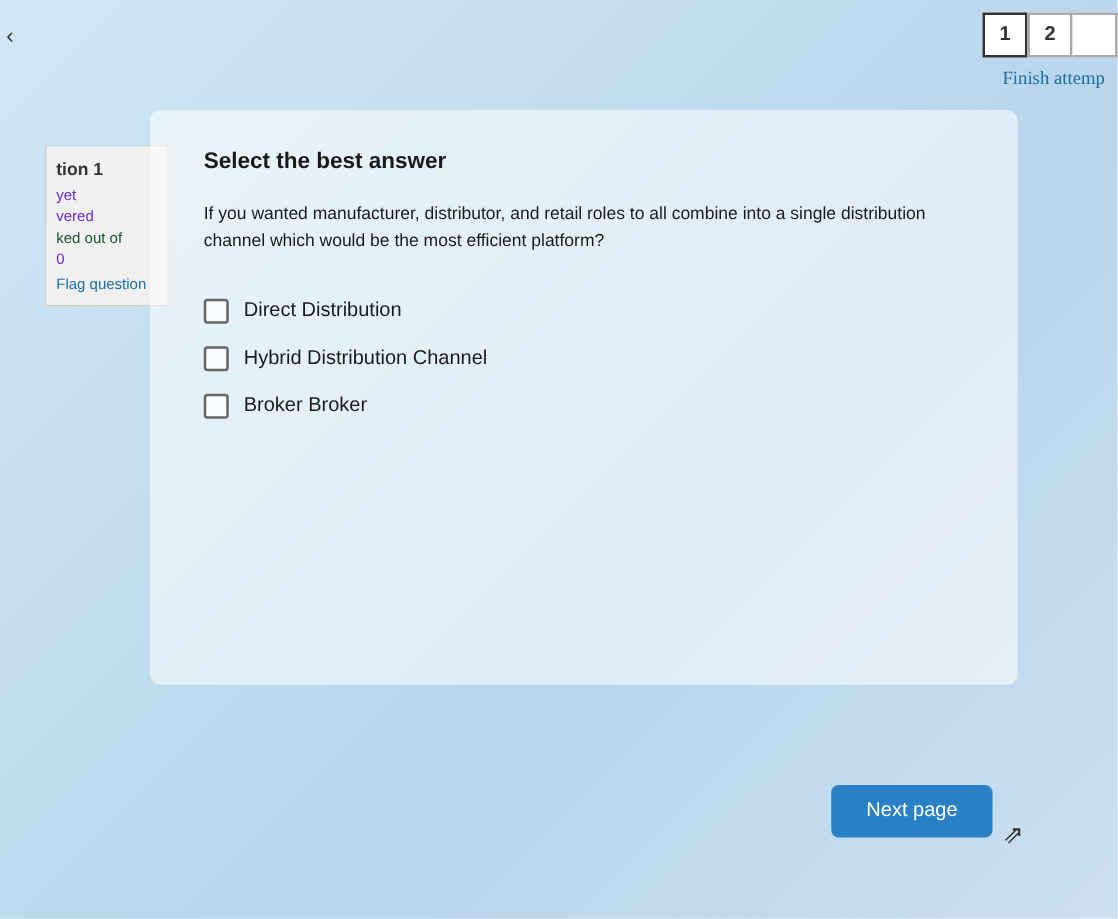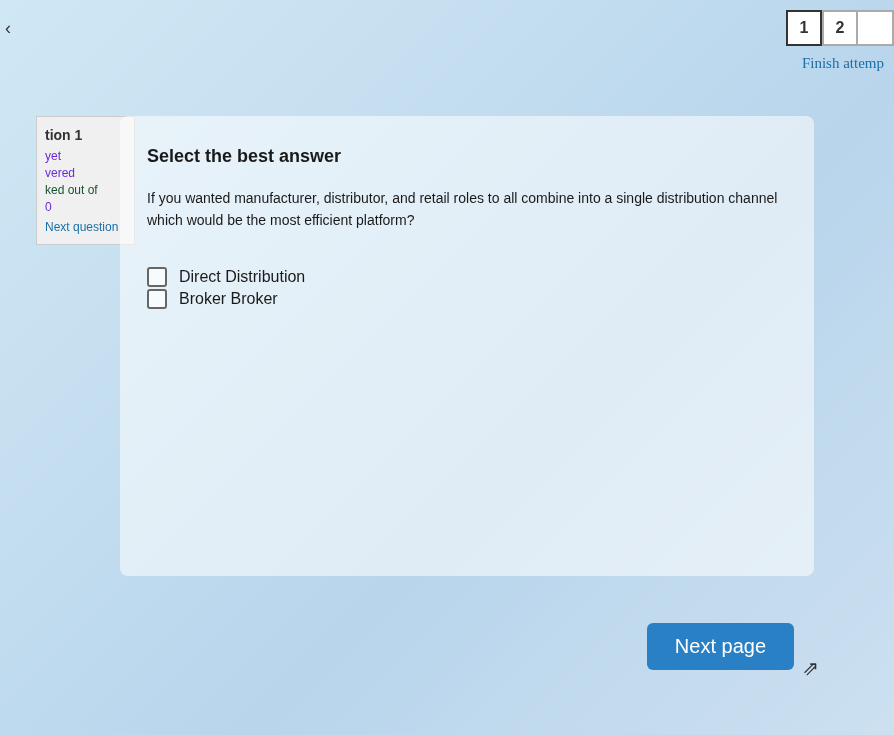--- a/index.html
+++ b/index.html
@@ -96,47 +96,47 @@
       margin-top: 6px;
       font-size: 12px;
       color: #1a6fa8;
       cursor: pointer;
       text-decoration: none;
     }
 
     
     .main-card {
       position: absolute;
-      top: 116px;
+      top: 88px;
       left: 120px;
       right: 80px;
       background: rgba(255, 255, 255, 0.55);
       border-radius: 8px;
-      padding: 30px 27px;
+      padding: 30px 43px;
       min-height: 460px;
     }
 
     .card-title {
       font-size: 18px;
       font-weight: bold;
       color: #1a1a1a;
       margin-bottom: 20px;
     }
 
     .question-text {
       font-size: 14px;
       color: #1a1a1a;
       line-height: 1.6;
       margin-bottom: 35px;
     }
 
     .answers {
       display: flex;
       flex-direction: column;
-      gap: 2px;
+      gap: 18px;
     }
 
     .answer-option {
       display: flex;
       align-items: center;
       gap: 12px;
       cursor: pointer;
     }
 
     .answer-checkbox {
@@ -157,21 +157,21 @@
     
     .next-page-btn {
       position: absolute;
       bottom: 65px;
       right: 100px;
       background: #2980c4;
       color: white;
       border: none;
       border-radius: 6px;
       padding: 12px 28px;
-      font-size: 20px;
+      font-size: 16px;
       font-weight: 500;
       cursor: pointer;
     }
 
     
     .cursor-arrow {
       position: absolute;
       bottom: 55px;
       right: 75px;
       font-size: 20px;
@@ -202,35 +202,39 @@
 
 <div class="finish-attempt">Finish attemp</div>
 
 <div class="sidebar">
   <div class="question-info">
     <div class="q-title">tion 1</div>
     <div class="q-row">yet</div>
     <div class="q-row">vered</div>
     <div class="q-row marked">ked out of</div>
     <div class="q-row">0</div>
-    <a class="flag-question" href="#">Next question</a>
+    <a class="flag-question" href="#">Flag question</a>
   </div>
 </div>
 
 <div class="main-card">
   <div class="card-title">Select the best answer</div>
   <div class="question-text">If you wanted manufacturer, distributor, and retail roles to all combine into a single distribution channel which would be the most efficient platform?</div>
 
   <div class="answers">
     <label class="answer-option">
       <div class="answer-checkbox"></div>
       <span class="answer-label">Direct Distribution</span>
     </label>
     <label class="answer-option">
       <div class="answer-checkbox"></div>
+      <span class="answer-label">Hybrid Distribution Channel</span>
+    </label>
+    <label class="answer-option">
+      <div class="answer-checkbox"></div>
       <span class="answer-label">Broker Broker</span>
     </label>
   </div>
 </div>
 
 <button class="next-page-btn">Next page</button>
 
 <div class="cursor-arrow">⇗</div>
 
 </body></html>

